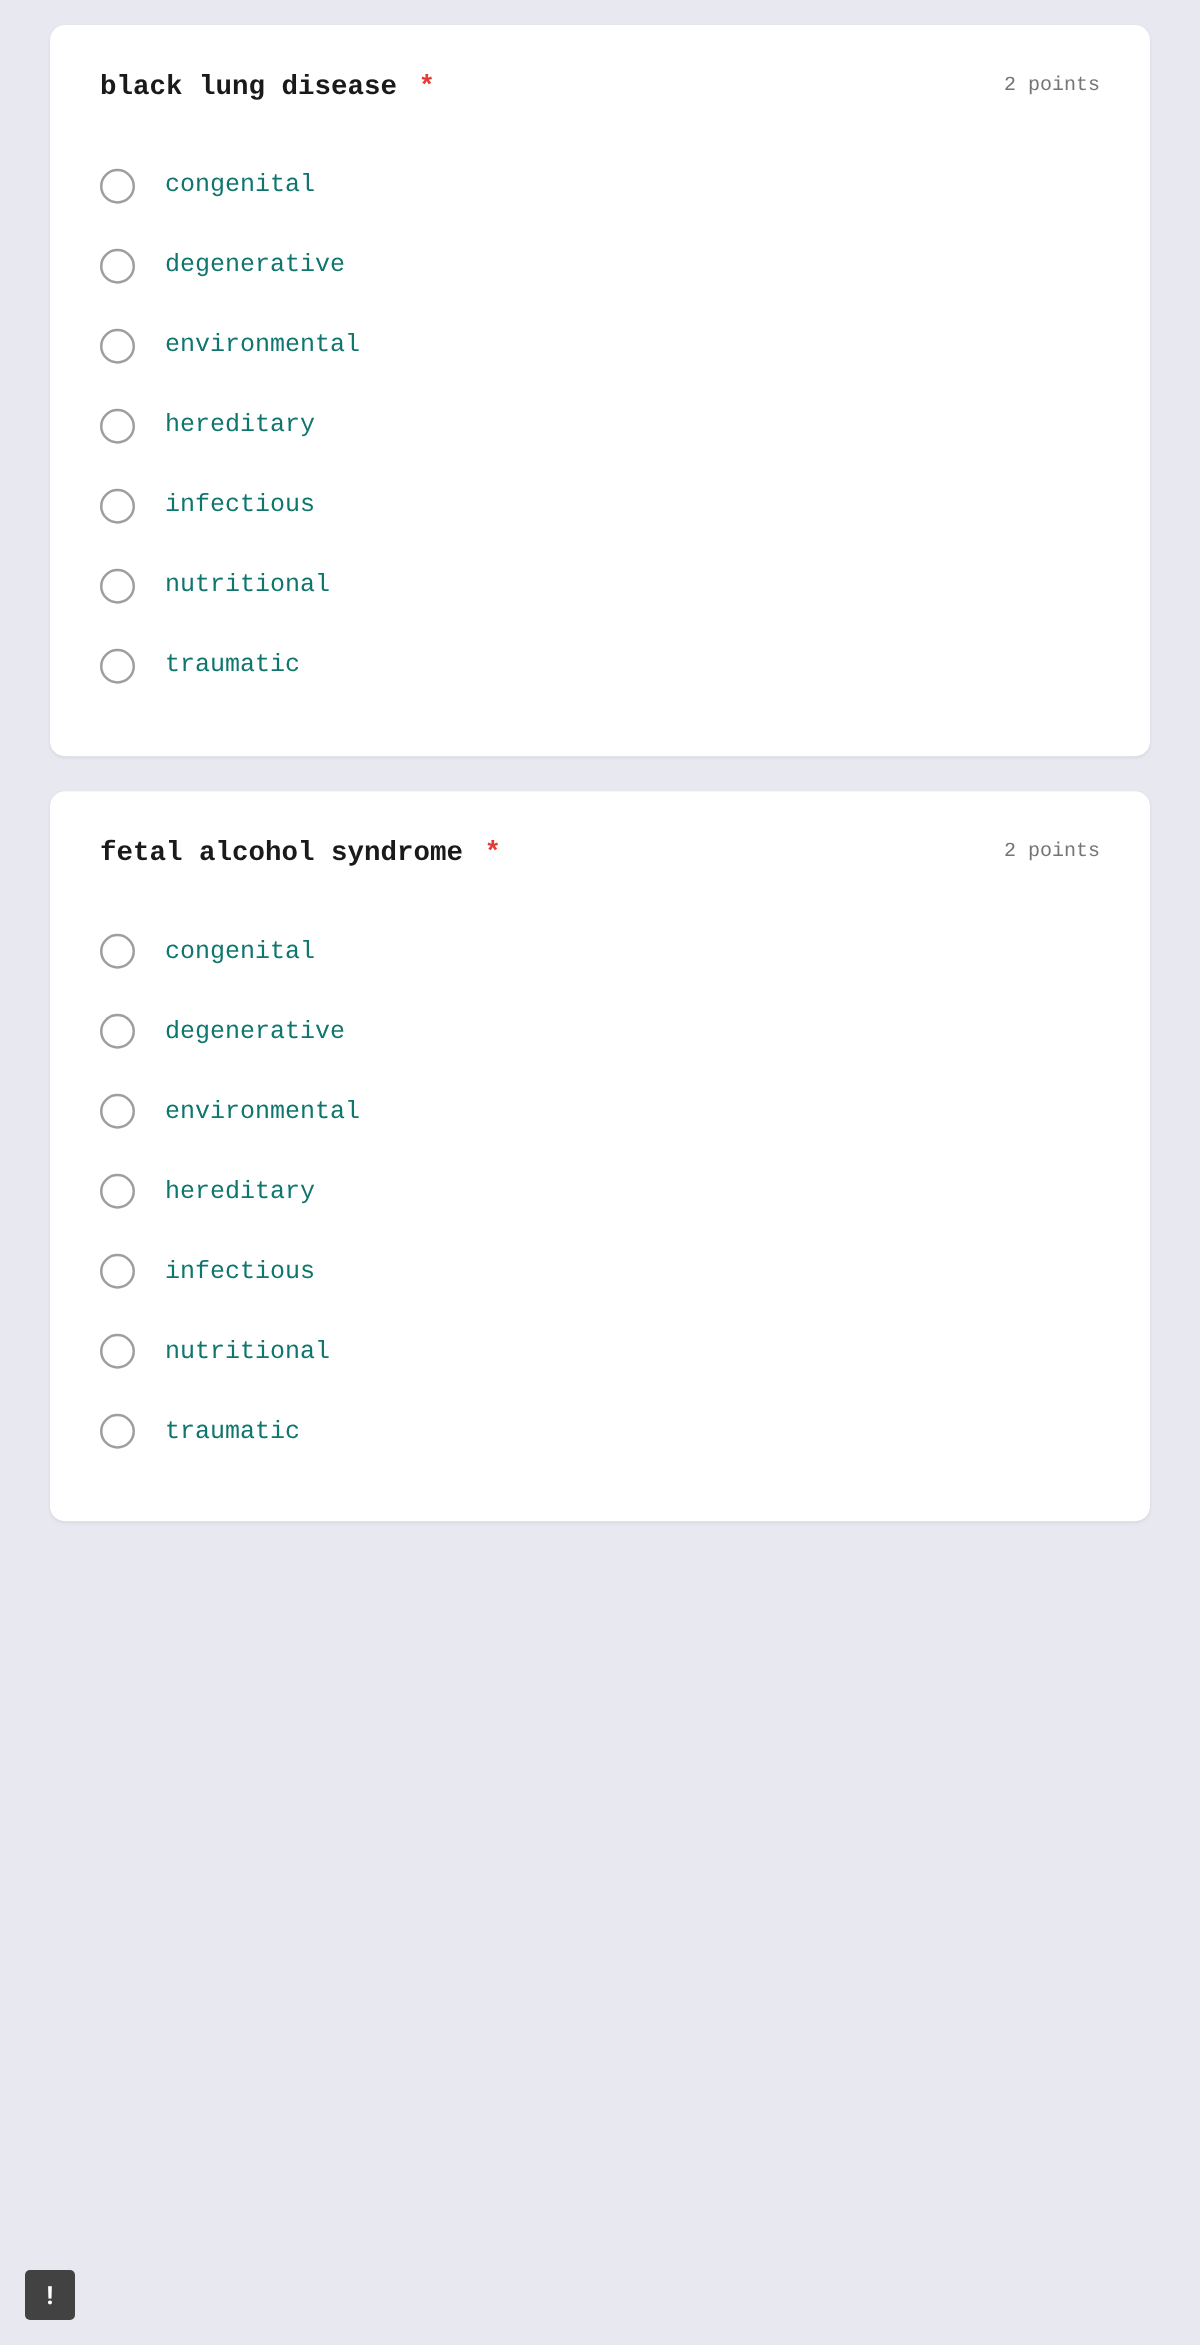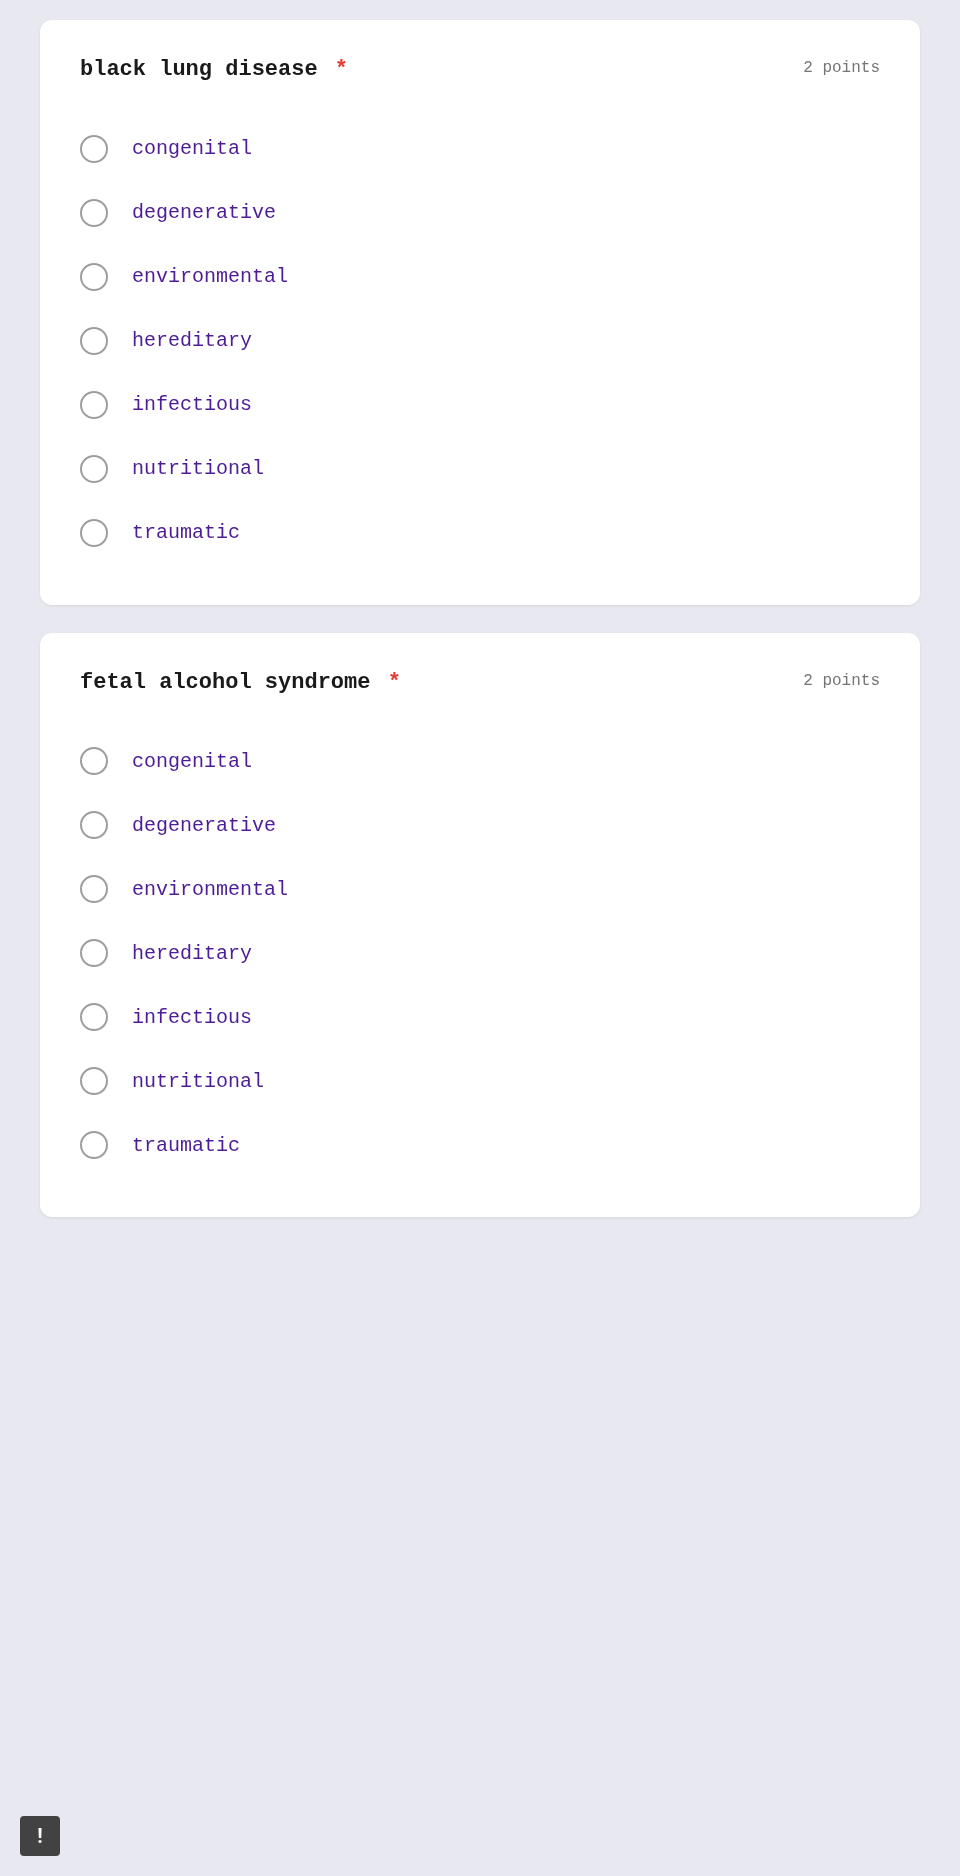--- a/index.html
+++ b/index.html
@@ -78,21 +78,21 @@
       background: #ffffff;
       margin-right: 24px;
       flex-shrink: 0;
       display: flex;
       align-items: center;
       justify-content: center;
     }
 
     .option-label {
       font-size: 20px;
-      color: #4c1d95;
+      color: #0f766e;
       font-weight: 400;
     }
 
     .feedback-button {
       position: fixed;
       bottom: 20px;
       left: 20px;
       width: 40px;
       height: 40px;
       background: #424242;

